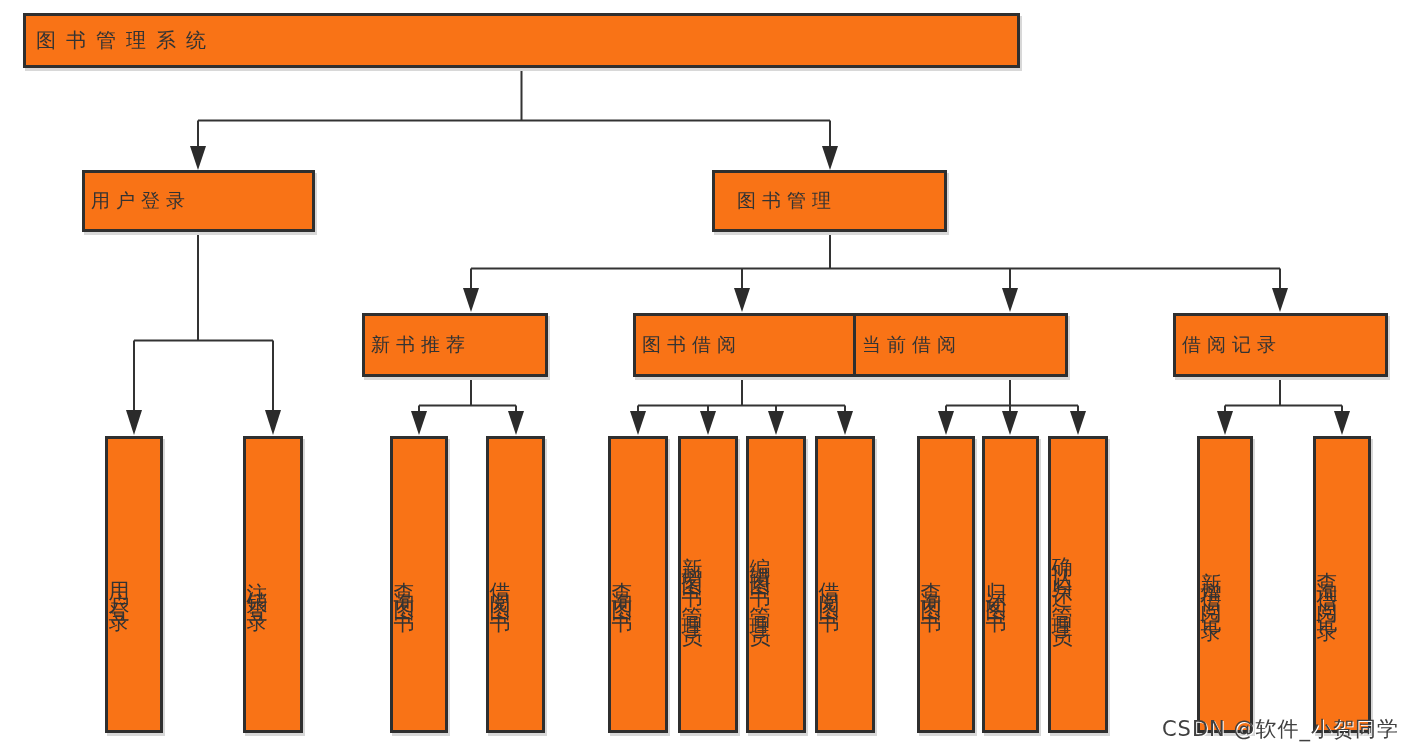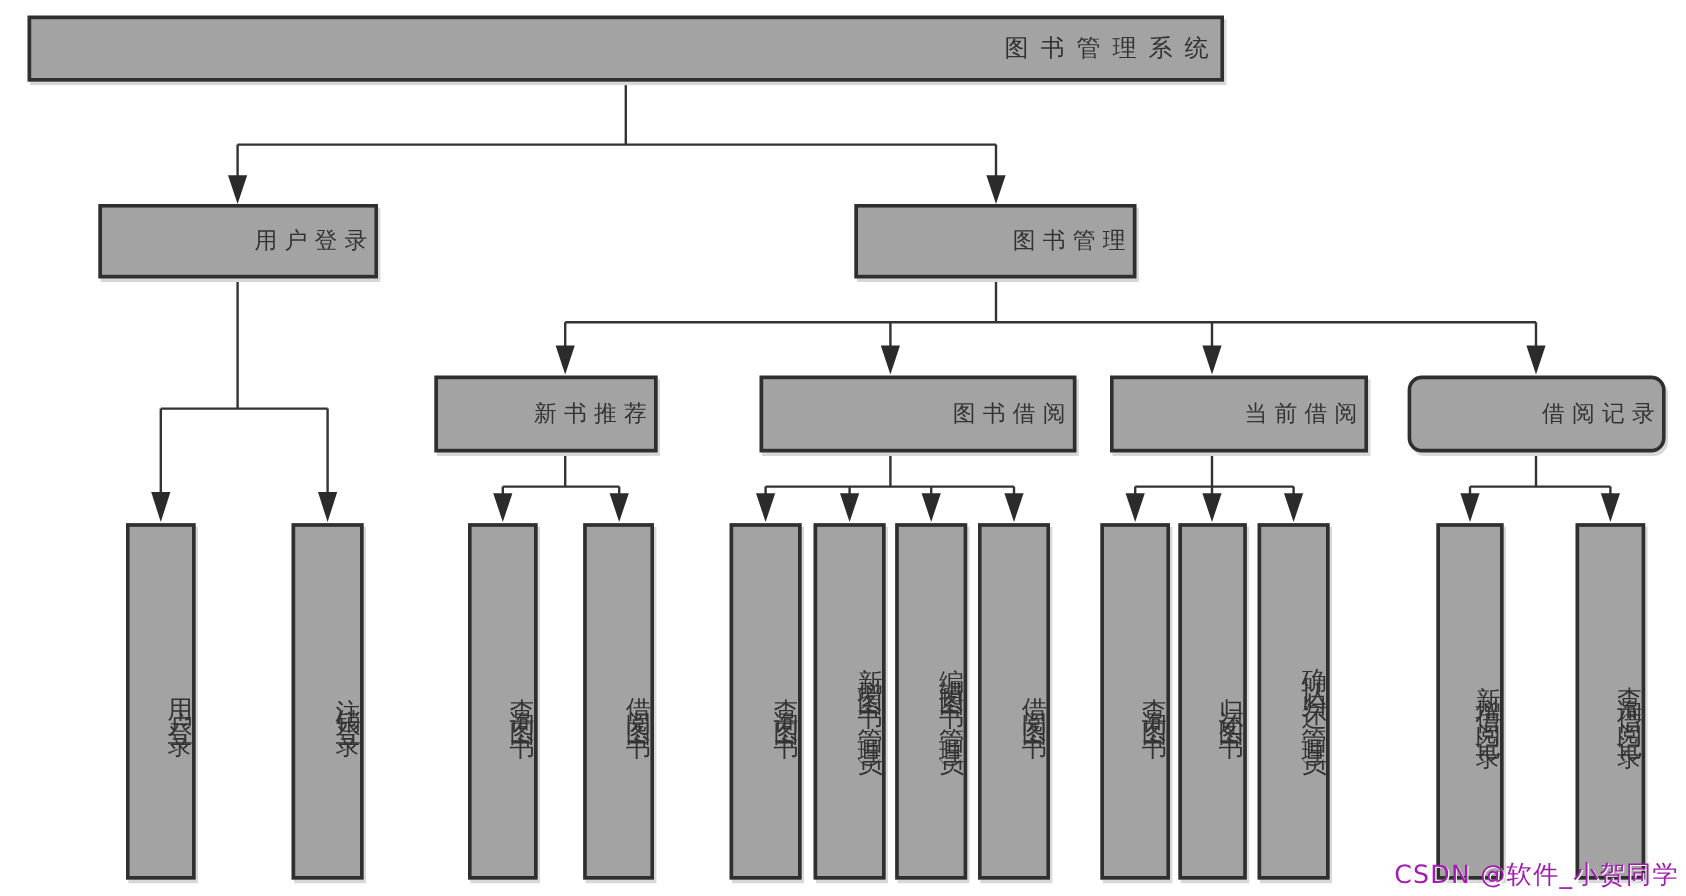--- a/index.html
+++ b/index.html
@@ -12,26 +12,26 @@
     color: #333333;
     overflow: hidden;
   }
   #connectors {
     position: absolute;
     left: 0; top: 0;
     width: 1405px; height: 747px;
   }
   .box {
     position: absolute;
-    background: #a3a3a3;
+    background: #f97316;
     border: 3px solid #2f2f2f;
     box-sizing: border-box;
     display: flex;
     align-items: center;
-    justify-content: flex-end;
+    justify-content: flex-start;
     box-shadow: 2px 3px 0 #d8d8d8;
   }
   .hnode span {
     font-size: 19px;
     letter-spacing: 6px;
     text-indent: 6px;
     white-space: nowrap;
     color: #333333;
   }
   .root span {
@@ -46,21 +46,21 @@
     font-size: 21px;
     letter-spacing: 10px;
     line-height: 1;
     color: #333333;
   }
   #watermark {
     position: absolute;
     right: 6px;
     bottom: 4px;
     font-size: 21px;
-    color: #a21caf;
+    color: #404040;
     letter-spacing: 1px;
     text-shadow: 1px 1px 0 #ffffff;
     z-index: 10;
     white-space: nowrap;
   }
 </style>
 </head>
 <body>
 
 <div id="canvas">
@@ -115,24 +115,24 @@
   <div class="box hnode" style="left:712px; top:170px; width:235px; height:62px;padding-left:16px;">
     <span>图书管理</span>
   </div>
 
   <div class="box hnode" style="left:362px; top:313px; width:186px; height:64px;">
     <span>新书推荐</span>
   </div>
   <div class="box hnode" style="left:633px; top:313px; width:264px; height:64px;">
     <span>图书借阅</span>
   </div>
-  <div class="box hnode" style="left:925px; top:313px; width:215px; height:64px;">
+  <div class="box hnode" style="left:853px; top:313px; width:215px; height:64px;">
     <span>当前借阅</span>
   </div>
-  <div class="box hnode" style="left:1173px; top:313px; width:215px; height:64px;border-radius:12px;">
+  <div class="box hnode" style="left:1173px; top:313px; width:215px; height:64px;">
     <span>借阅记录</span>
   </div>
 
   <div class="box leaf" style="left:105px; width:58px;">
     <span class="vtext">用户登录</span>
   </div>
   <div class="box leaf" style="left:243px; width:60px;">
     <span class="vtext">注销登录</span>
   </div>
   <div class="box leaf" style="left:390px; width:58px;">

